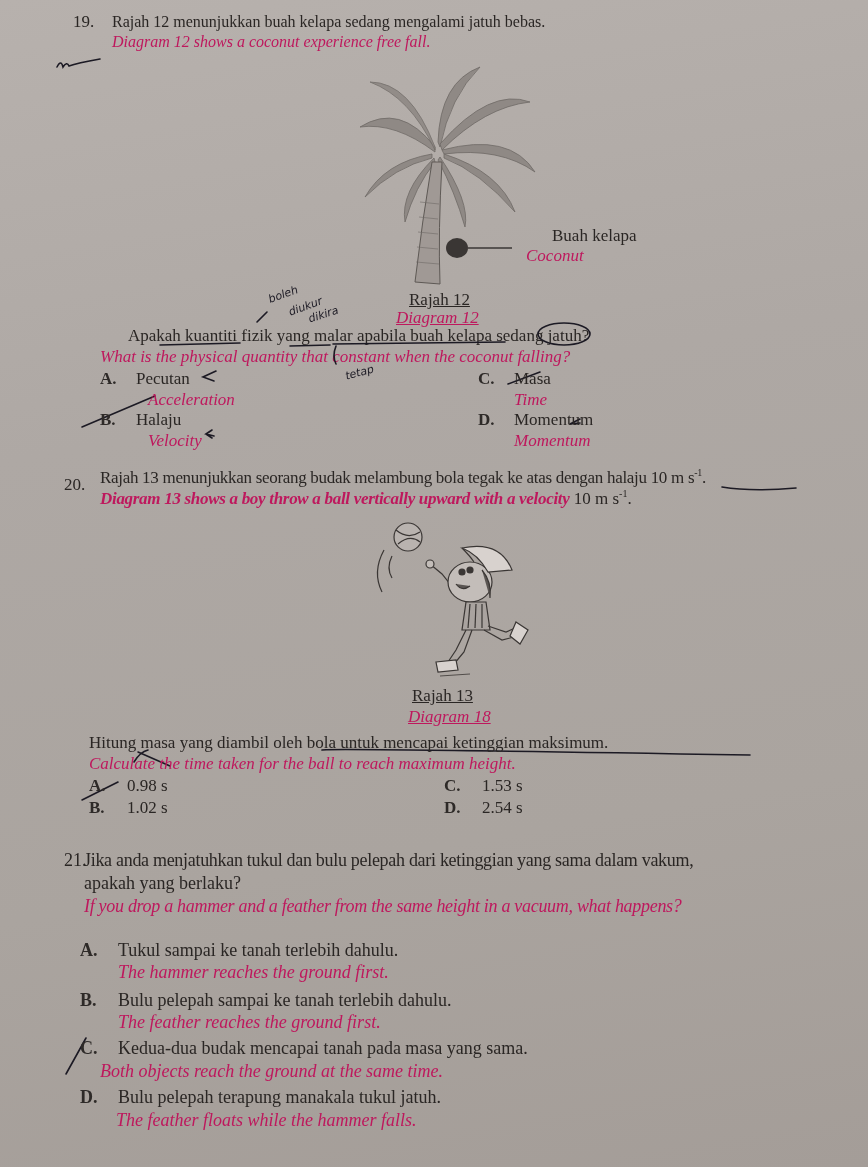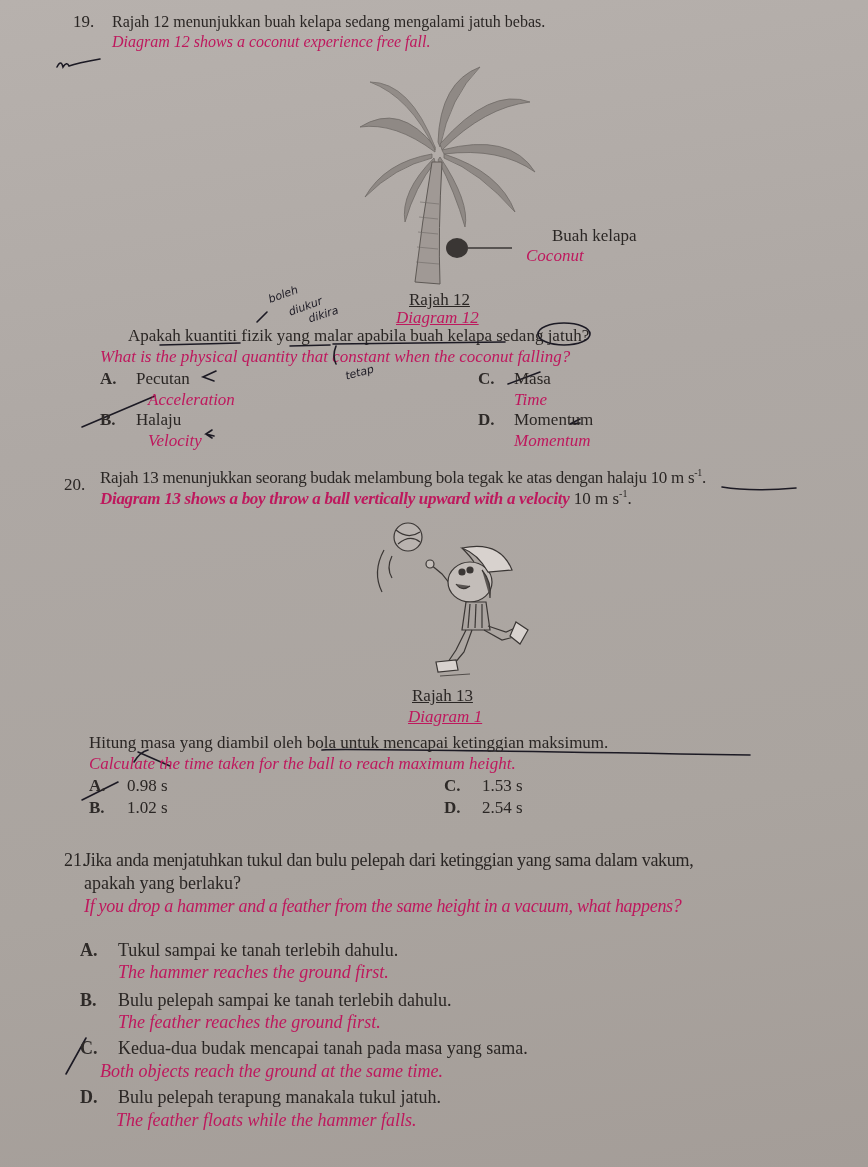--- a/index.html
+++ b/index.html
@@ -161,21 +161,21 @@
     <path d="M114 118 L132 128 L148 124"></path>
     <path d="M118 114 L136 120 L150 114"></path>
 
     <path d="M66 150 L86 148 L88 158 L68 160 Z" fill="#d8d2ce"></path>
     <path d="M146 110 L158 118 L150 132 L140 124 Z" fill="#d8d2ce"></path>
     <line x1="70" y1="164" x2="100" y2="162" stroke-width="0.8"></line>
   </g>
 </svg>
 
 <div class="abs caption" style="left:412px; top:686px;">Rajah 13</div>
-<div class="abs caption ital" style="left:408px; top:707px;">Diagram 1</div>
+<div class="abs caption ital" style="left:408px; top:707px;">Diagram 18</div>
 
 <div class="abs roman" style="left:89px; top:733px;">Hitung masa yang diambil oleh bola untuk mencapai ketinggian maksimum.</div>
 <div class="abs ital" style="left:89px; top:754px;">Calculate the time taken for the ball to reach maximum height.</div>
 
 <div class="abs roman" style="left:89px; top:776px;">
   <span class="opt-letter" style="width:38px;">A.</span><span>0.98 s</span>
 </div>
 <div class="abs roman" style="left:89px; top:798px;">
   <span class="opt-letter" style="width:38px;">B.</span><span>1.02 s</span>
 </div>

